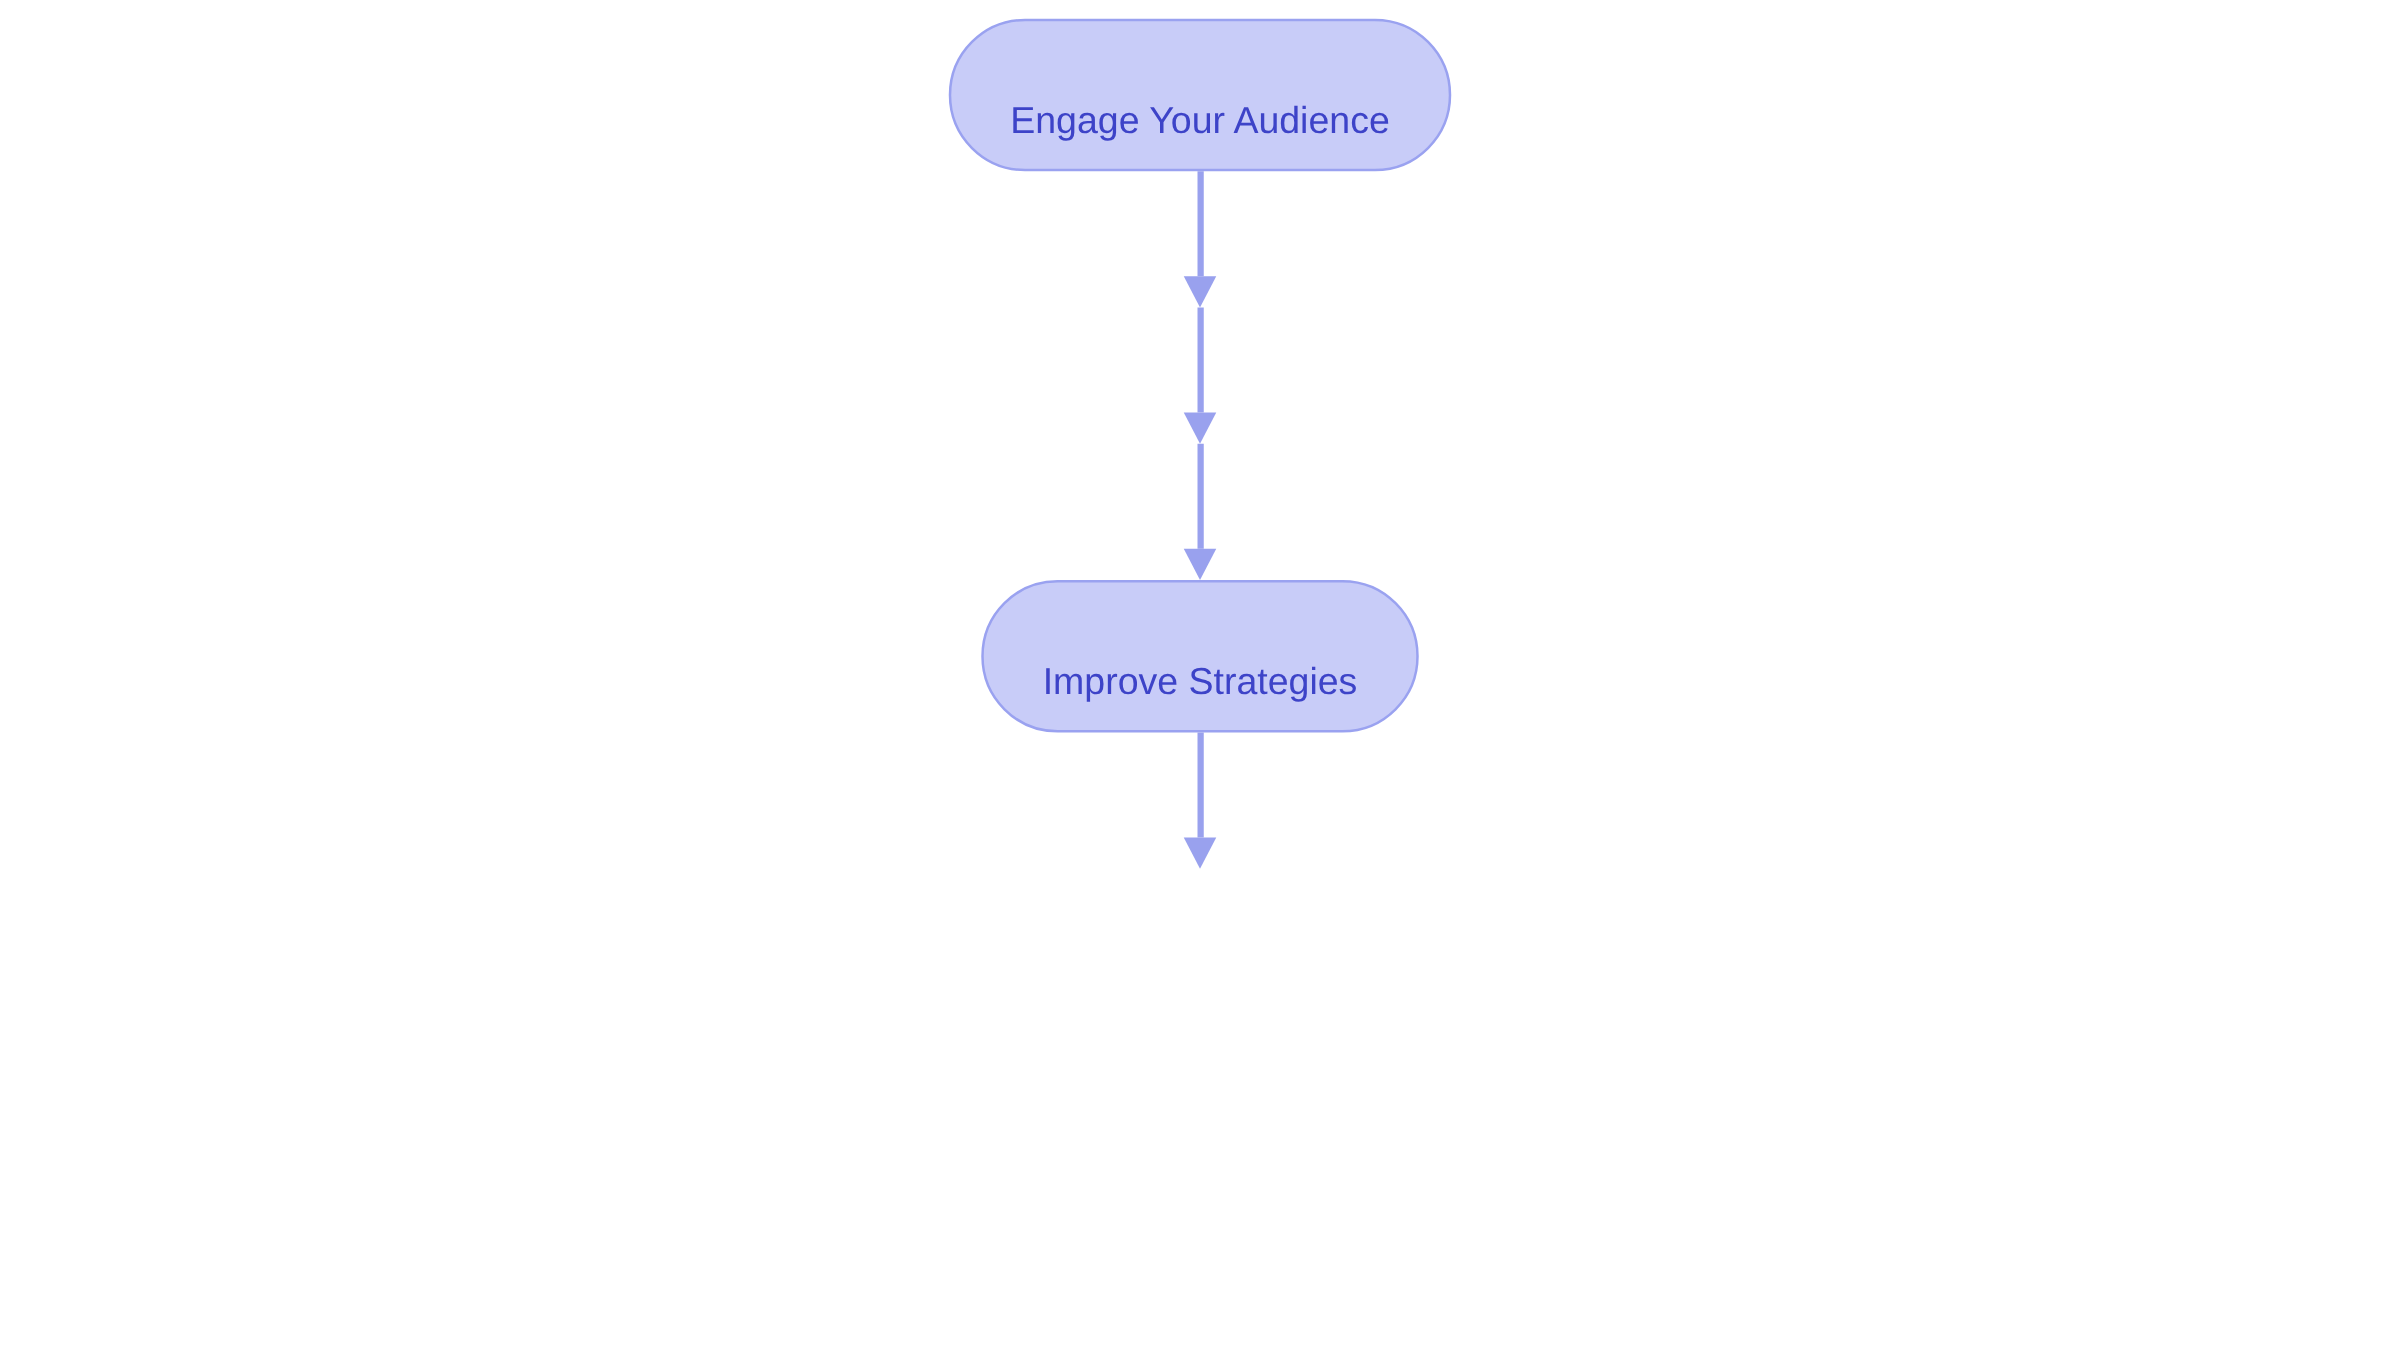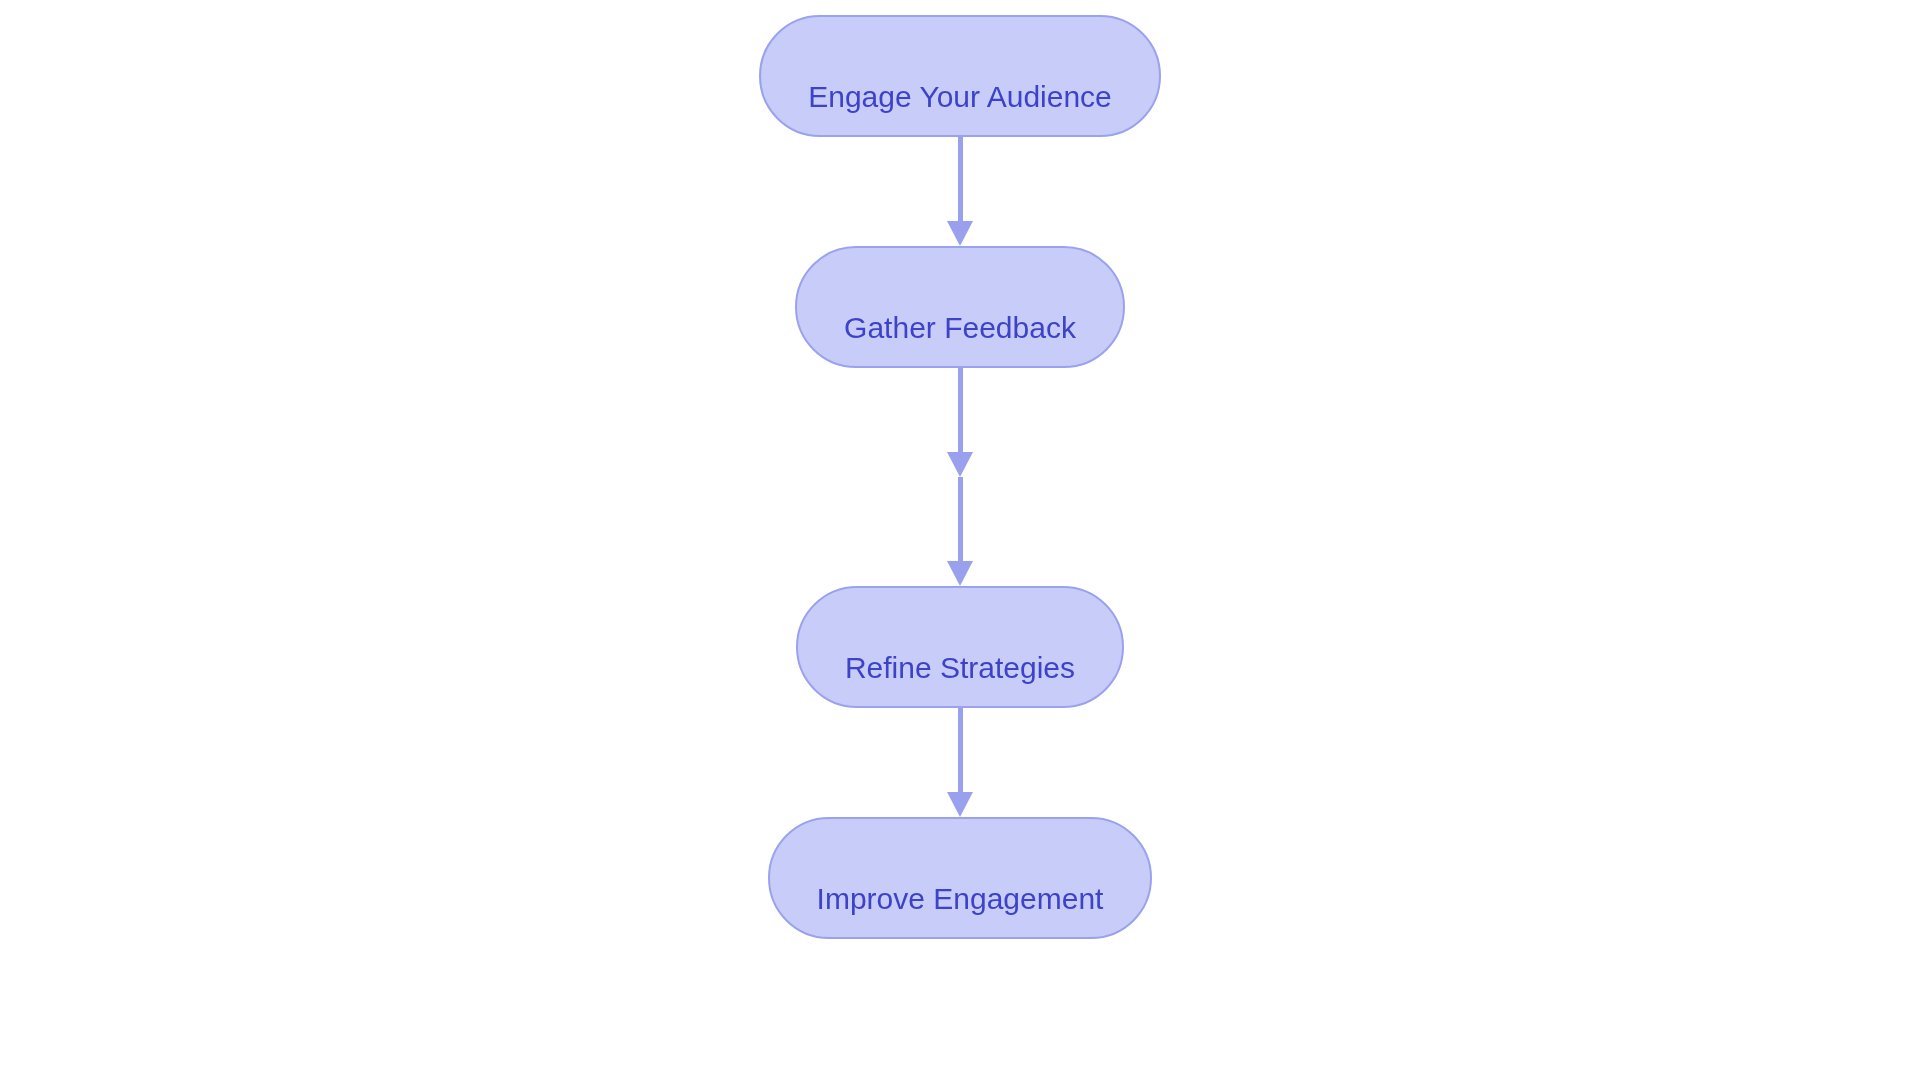--- a/index.html
+++ b/index.html
@@ -77,42 +77,36 @@
 
     <div class="node">
       <span class="node-label">Engage Your Audience</span>
     </div>
 
     <div class="arrow">
       <div class="arrow-line"></div>
       <div class="arrow-head"></div>
     </div>
 
-    <div class="node">
-      <span class="node-label">Gather Feedback</span>
-    </div>
 
     <div class="arrow">
       <div class="arrow-line"></div>
       <div class="arrow-head"></div>
     </div>
 
 
     <div class="arrow">
       <div class="arrow-line"></div>
       <div class="arrow-head"></div>
     </div>
 
     <div class="node">
-      <span class="node-label">Refine Strategies</span>
+      <span class="node-label">Improve Strategies</span>
     </div>
 
     <div class="arrow">
       <div class="arrow-line"></div>
       <div class="arrow-head"></div>
     </div>
 
-    <div class="node">
-      <span class="node-label">Improve Engagement</span>
-    </div>
 
   </div>
 </div>
 
 </body></html>

